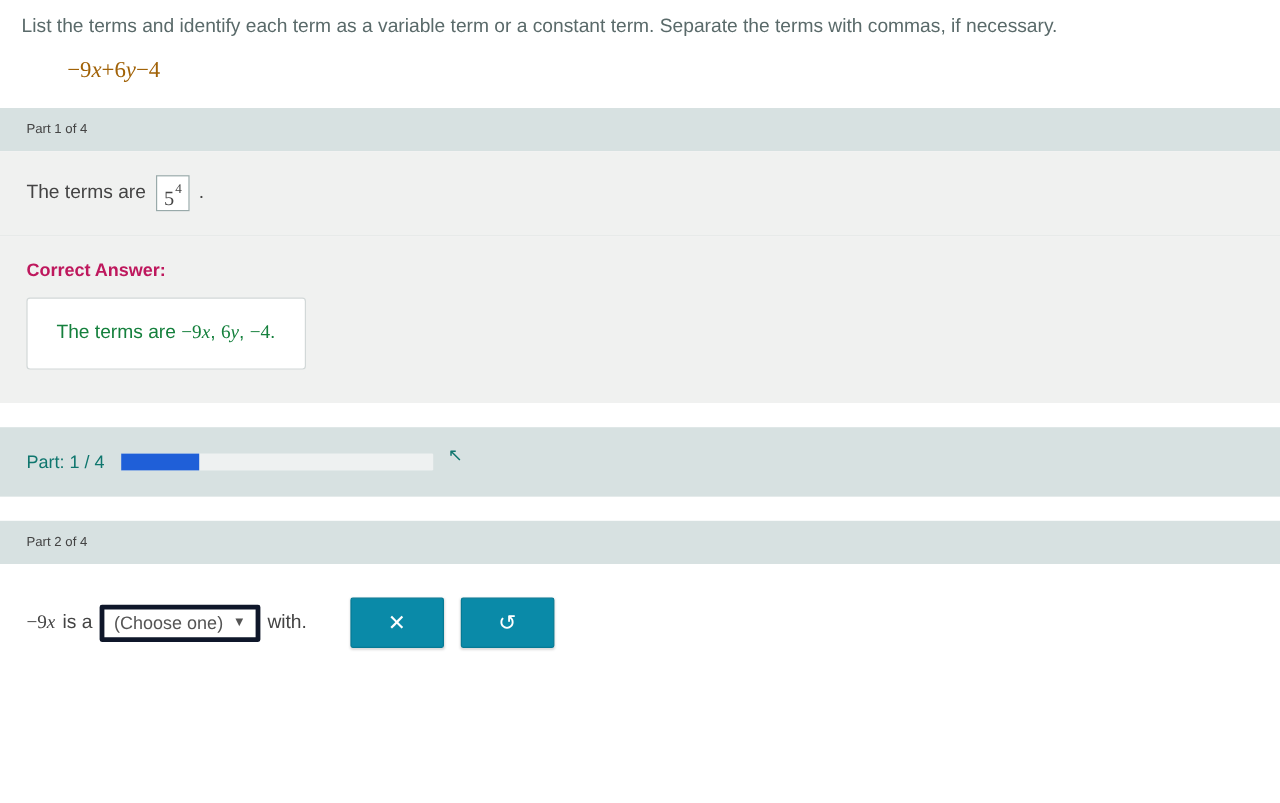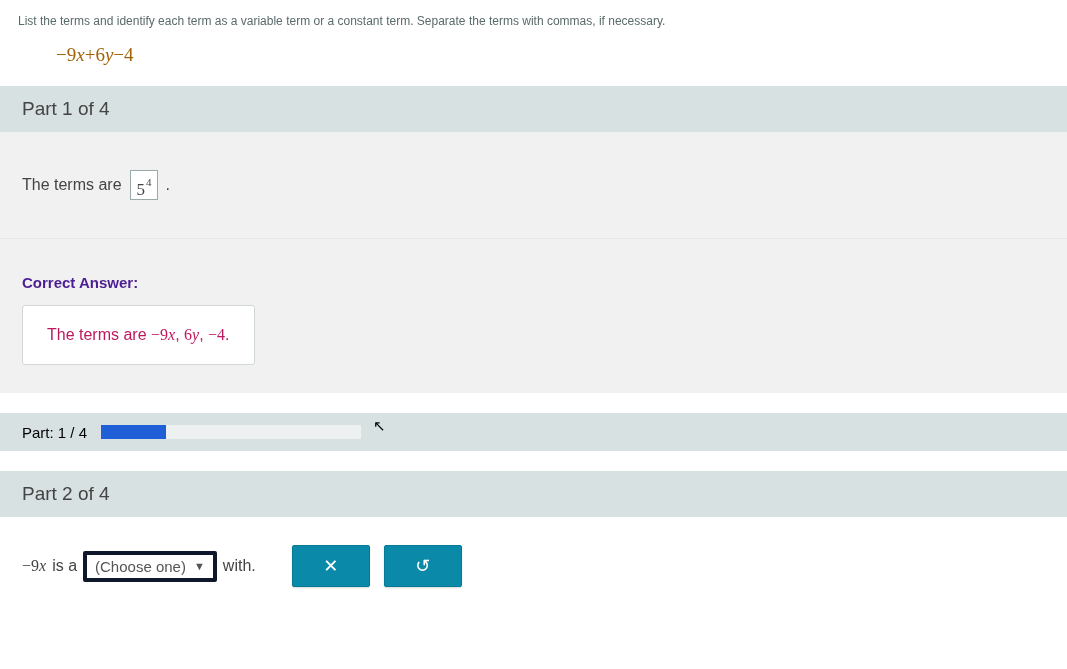--- a/index.html
+++ b/index.html
@@ -8,39 +8,39 @@
     background: #ffffff;
     color: #333;
     width: 1067px;
     height: 669px;
     overflow: hidden;
     font-size: 15px;
   }
   .question {
     color: #5a6a6a;
     padding: 14px 18px 10px 18px;
-    font-size: 12px;
+    font-size: 16px;
   }
   .expression {
     font-family: "Times New Roman", serif;
     font-size: 19px;
     color: #a16207;
     padding: 6px 0 20px 56px;
     font-style: italic;
   }
   .expression .num { font-style: normal; }
   .bar-header {
     background: #d7e1e1;
     padding: 12px 22px;
     color: #444;
-    font-size: 19px;
+    font-size: 11px;
   }
   .panel-row {
     background: #f0f1f0;
-    padding: 38px 22px;
+    padding: 20px 22px;
     border-bottom: 1px solid #e5e8e8;
   }
   .terms-line {
     display: flex;
     align-items: center;
     gap: 8px;
     color: #444;
     font-size: 16px;
   }
   .answer-box {
@@ -49,47 +49,46 @@
     padding: 3px 6px 1px 6px;
     position: relative;
     display: inline-flex;
     align-items: flex-end;
     height: 30px;
     font-family: "Times New Roman", serif;
   }
   .answer-box .base { font-size: 17px; line-height: 1; }
   .answer-box .sup { font-size: 11px; position: relative; top: -10px; left: 1px; }
   .correct-label {
-    color: #4c1d95;
+    color: #be185d;
     font-weight: bold;
     font-size: 15px;
     margin-bottom: 14px;
-    margin-top: 15px;
   }
   .correct-box {
     border: 1px solid #d2d8d8;
     background: #fff;
     display: inline-block;
     padding: 20px 24px;
     border-radius: 3px;
-    color: #be185d;
+    color: #15803d;
     font-size: 16px;
   }
   .correct-box .math {
     font-family: "Times New Roman", serif;
     font-style: italic;
   }
   .correct-box .math .num { font-style: normal; }
   .progress-bar-row {
     background: #d7e1e1;
-    padding: 10px 22px;
+    padding: 20px 22px;
     display: flex;
     align-items: center;
     gap: 14px;
-    color: #000000;
+    color: #0f766e;
     font-size: 15px;
   }
   .progress-track {
     width: 260px;
     height: 14px;
     background: #eef1f1;
     position: relative;
     border-radius: 1px;
   }
   .progress-fill {

